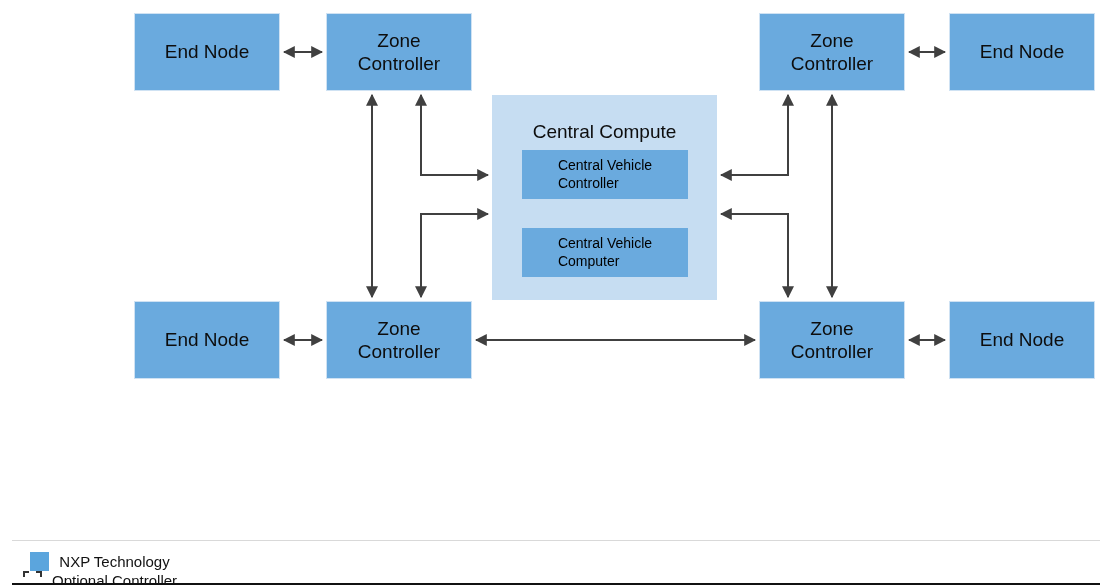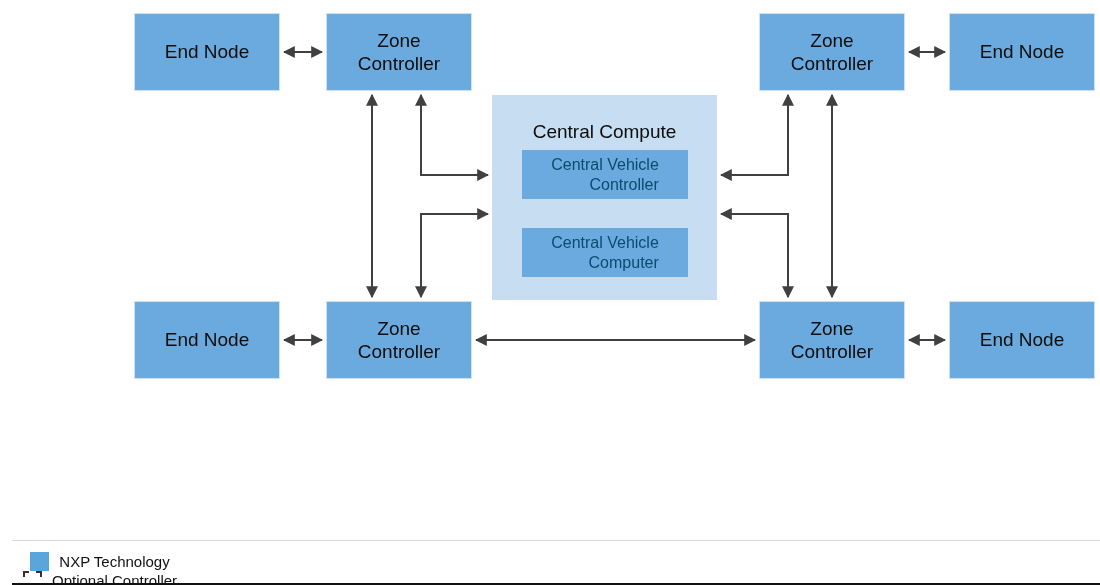--- a/index.html
+++ b/index.html
@@ -72,24 +72,24 @@
   }
 
   .central-inner {
     position: absolute;
     left: 30px;
     width: 166px;
     background: #6aaade;
     display: flex;
     align-items: center;
     justify-content: center;
-    text-align: right;
-    font-size: 16px;
+    text-align: left;
+    font-size: 14px;
     line-height: 1.25;
-    color: #0c4a6e;
+    color: #000000;
     box-sizing: border-box;
   }
   .central-inner span { display: block; white-space: pre-line; }
 
   .central-inner.top { top: 55px; height: 49px; }
   .central-inner.bottom { top: 133px; height: 49px; }
 
   .central-or {
     position: absolute;
     left: 0;

